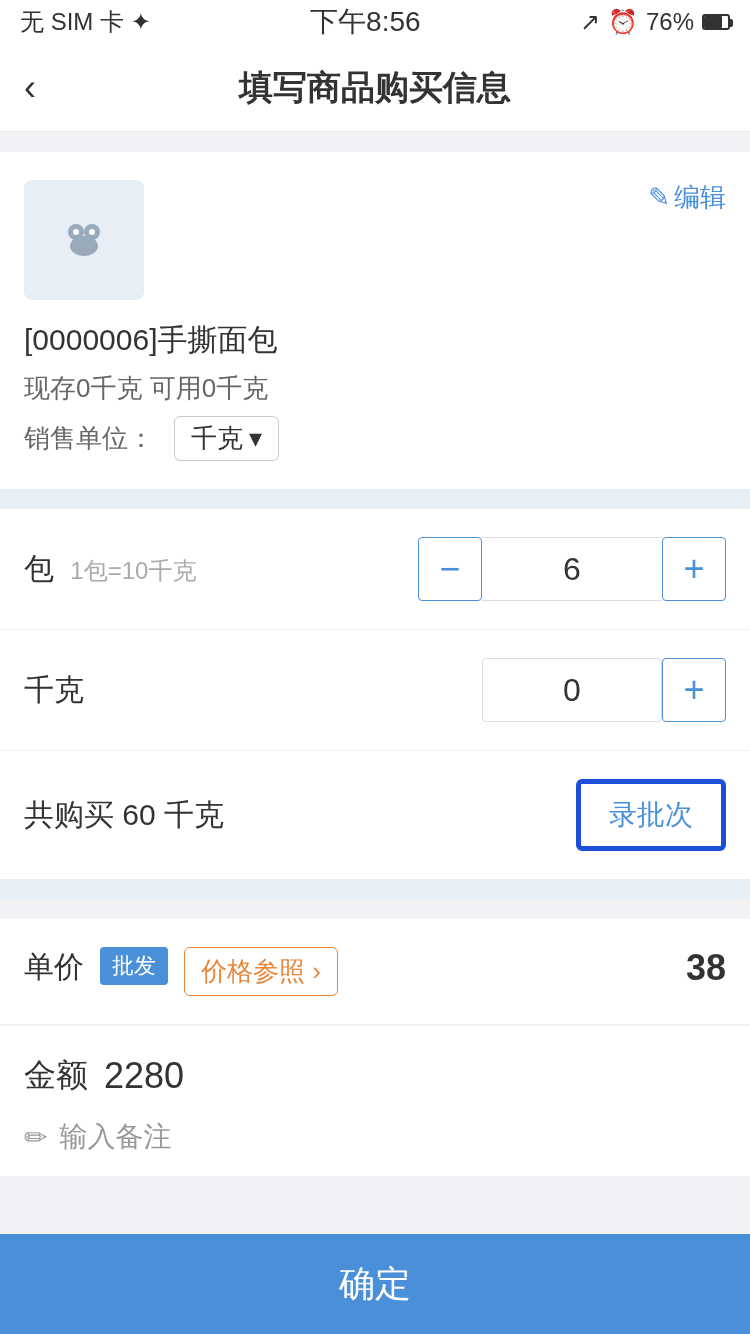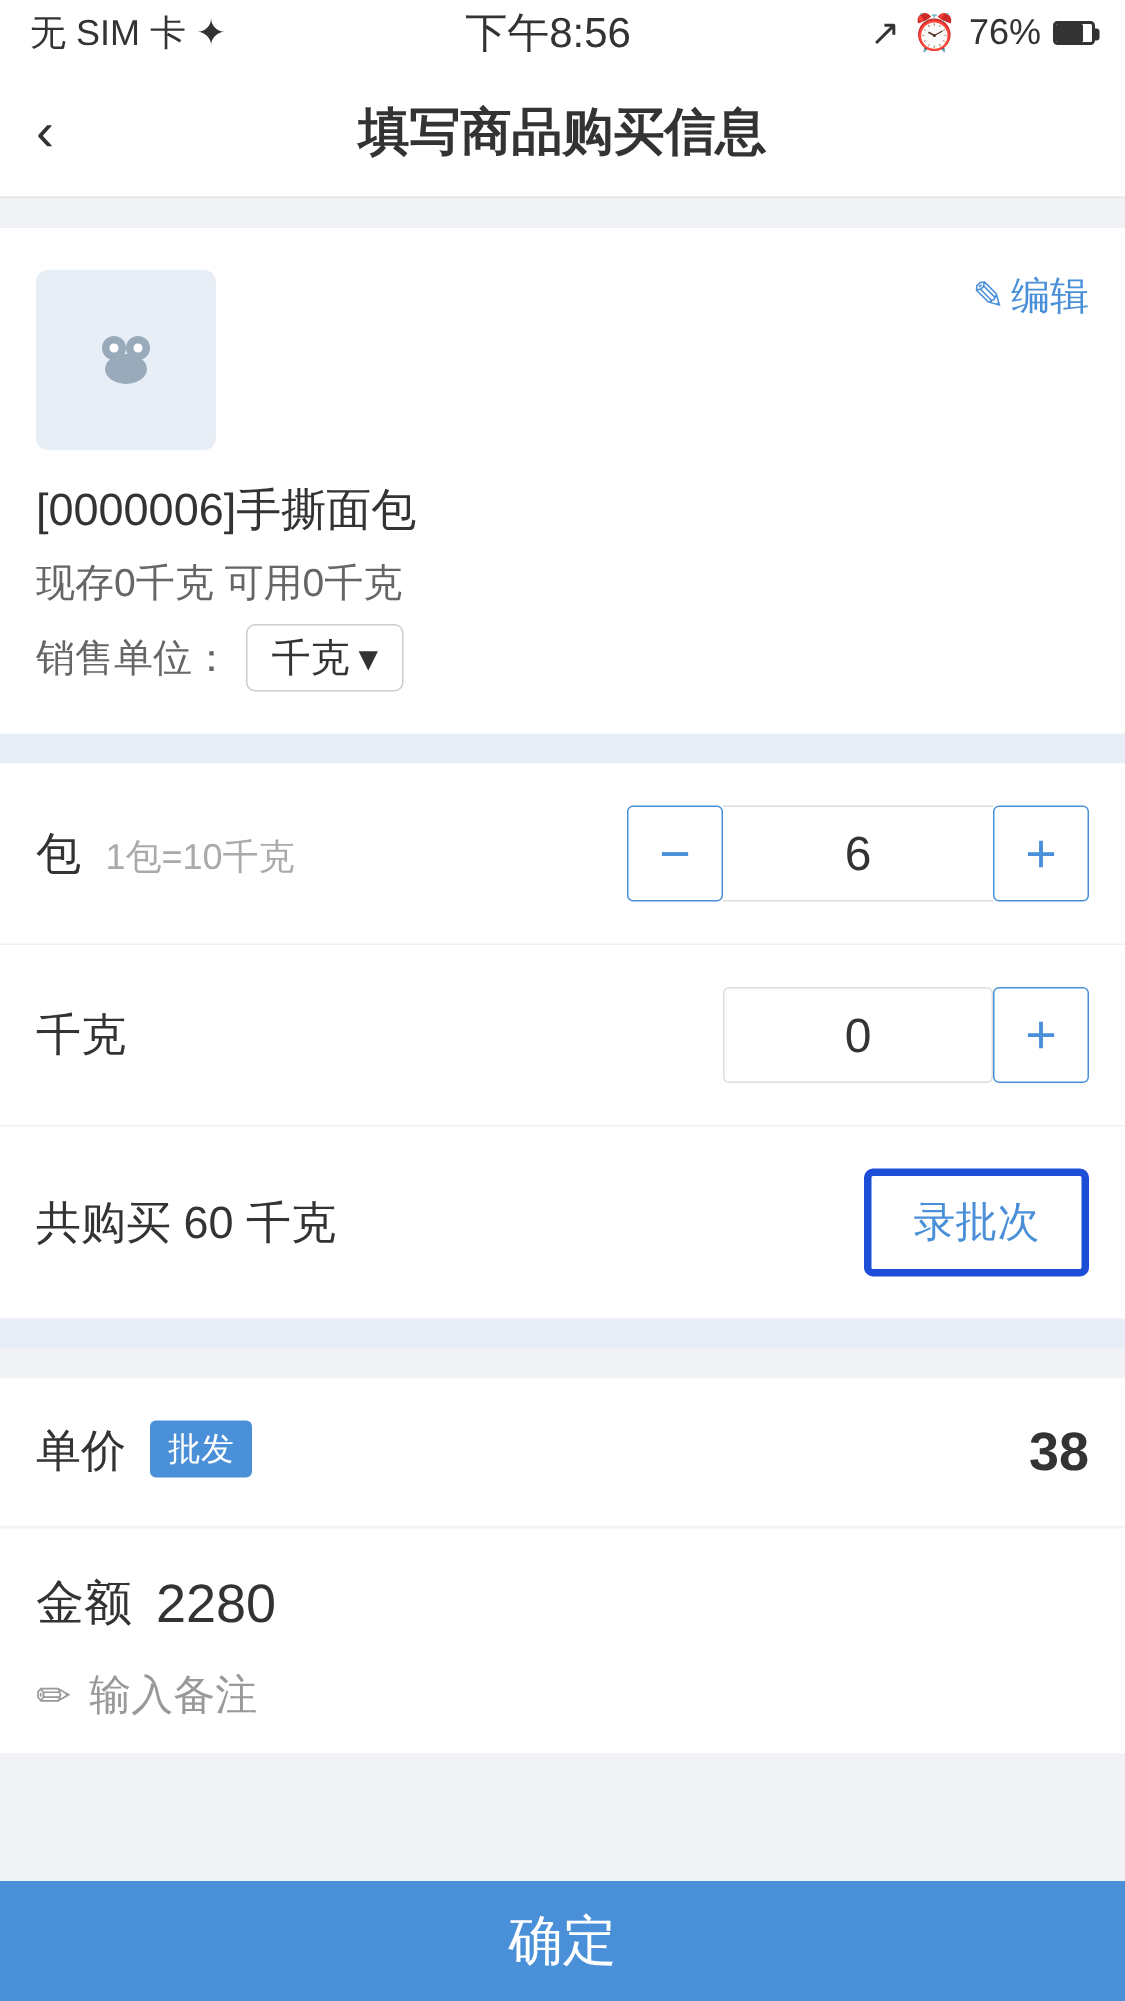--- a/index.html
+++ b/index.html
@@ -78,21 +78,21 @@
       margin-bottom: 10px;
     }
     .product-stock {
       font-size: 26px;
       color: #666;
       margin-bottom: 10px;
     }
     .product-unit-row {
       display: flex;
       align-items: center;
-      gap: 10px;
+      gap: 20px;
       font-size: 26px;
       color: #666;
     }
     .unit-select {
       border: 1px solid #ccc;
       border-radius: 6px;
       padding: 4px 16px;
       font-size: 26px;
       color: #333;
       background: #fff;
@@ -254,21 +254,21 @@
       background: #f0f2f5;
       min-height: 300px;
     }
 
     
     .confirm-btn {
       position: fixed;
       bottom: 0;
       left: 0;
       width: 750px;
-      height: 80px;
+      height: 100px;
       background: #4a90d9;
       color: #fff;
       font-size: 36px;
       display: flex;
       align-items: center;
       justify-content: center;
       cursor: pointer;
       border: none;
     }
   </style>
@@ -351,20 +351,21 @@
 <div class="total-row">
   <span class="total-text">共购买 60 千克</span>
   <button class="batch-btn">录批次</button>
 </div>
 
 <div class="divider"></div>
 
 <div class="price-section">
   <span class="price-label">单价</span>
   <span class="price-tag">批发</span>
+  <button class="price-ref-btn">价格参照 ›</button>
   <span class="price-value">38</span>
 </div>
 
 <div class="amount-section">
   <div class="amount-row">
     <span class="amount-label">金额</span>
     <span class="amount-value">2280</span>
   </div>
   <div class="remark-row">
     <span>✏</span>

